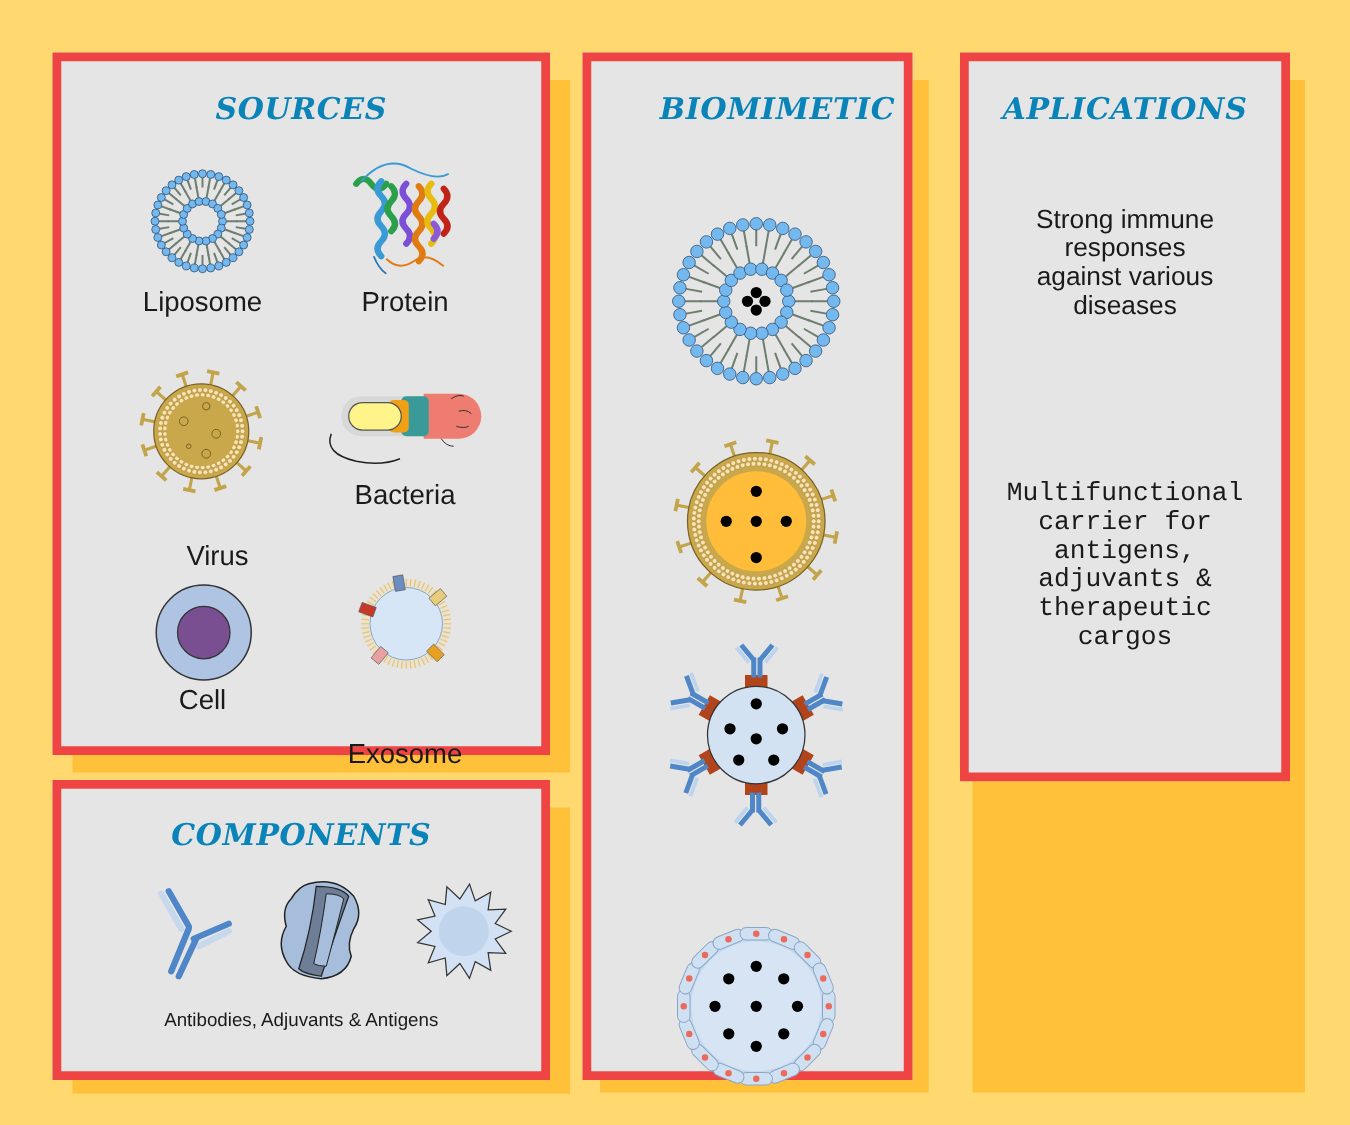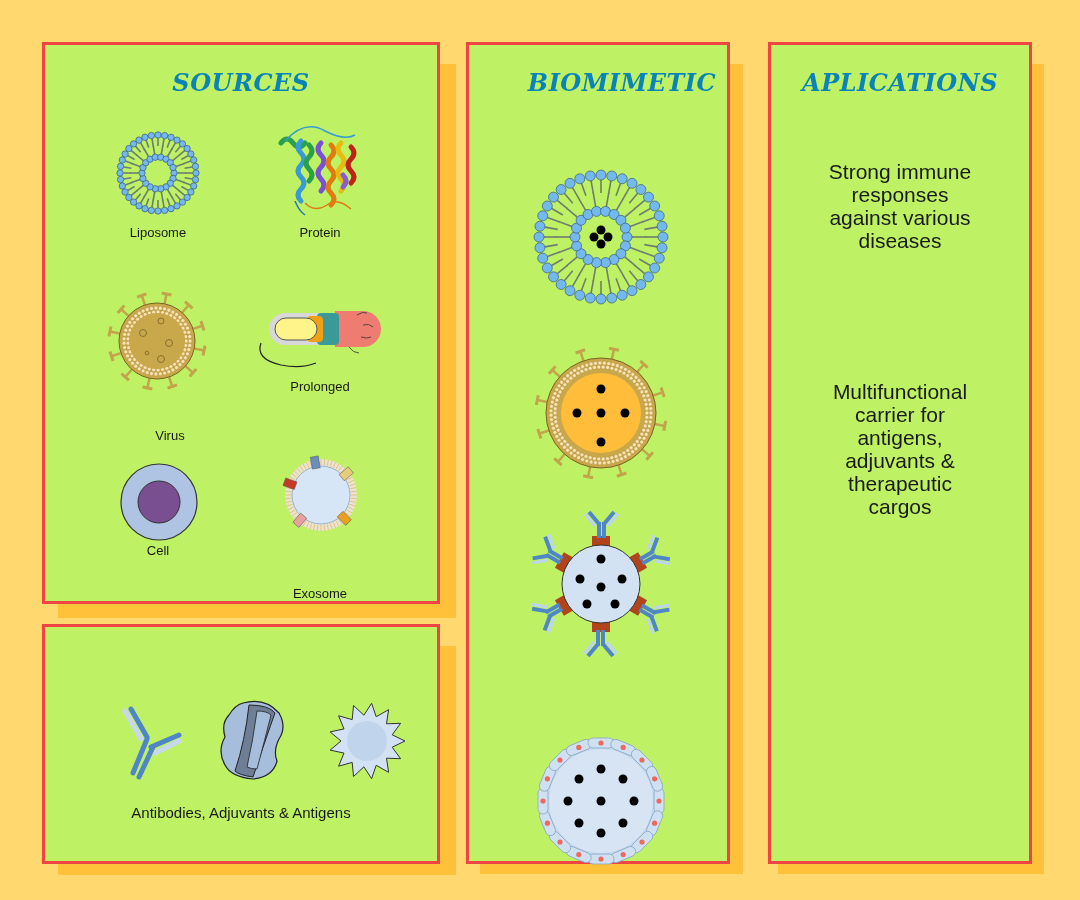--- a/index.html
+++ b/index.html
@@ -1,25 +1,25 @@
 <!DOCTYPE html>
 <html><head>
 <meta charset="utf-8">
 <style>
   * { box-sizing: border-box; margin: 0; padding: 0; }
   html, body { width: 1080px; height: 900px; overflow: hidden; }
   body { background: #ffd970; font-family: "Liberation Sans", sans-serif; position: relative; }
   .shadow { position: absolute; background: #ffc03a; }
-  .panel { position: absolute; background: #bef264; border: 3px solid #ef4444; }
+  .panel { position: absolute; background: #e5e5e5; border: 7px solid #ef4444; }
   .title {
     position: absolute; left: 0; right: 0; text-align: center;
     color: #0a84b8; font-family: "DejaVu Serif", serif; font-style: italic; font-weight: bold;
     font-size: 24px; letter-spacing: 0.5px; font-variant: small-caps; line-height: 32px;
   }
-  .label { position: absolute; text-align: center; color: #1a1a1a; font-size: 13px; width: 140px; }
+  .label { position: absolute; text-align: center; color: #1a1a1a; font-size: 22px; width: 140px; }
   .app-text { position: absolute; left: 0; right: 0; text-align: center; color: #1a1a1a; font-size: 21px; line-height: 23px; white-space: pre-line; }
   svg { position: absolute; overflow: visible; }
 </style>
 </head>
 <body>
 
 <div class="shadow" style="left:58px; top:64px; width:398px; height:554px;"></div>
 <div class="panel" style="left:42px; top:42px; width:398px; height:562px;">
   <div class="title" style="top:22px;">SOURCES</div>
 
@@ -284,21 +284,21 @@
     <rect x="60" y="6" width="22" height="32" rx="4" fill="#3a9a98"></rect>
     <rect x="50" y="9" width="16" height="26" rx="4" fill="#f0a014"></rect>
     <rect x="18" y="11" width="42" height="22" rx="11" fill="#fff48a" stroke="#555" stroke-width="1"></rect>
     <g stroke="#333" stroke-width="0.8" fill="none">
       <path d="M100 8 q6 -4 10 -2"></path>
         <path d="M106 18 q6 -2 10 2"></path>
         <path d="M104 30 q6 2 10 0"></path>
         <path d="M92 40 q4 6 10 6"></path>
     </g>
   </svg>
-  <div class="label" style="left:205px; top:334px;">Prolonged</div>
+  <div class="label" style="left:205px; top:334px;">Bacteria</div>
 
   <svg width="80" height="80" style="left:74px; top:417px;" viewBox="-40 -40 80 80">
     <circle r="38" fill="#aec4e2" stroke="#333" stroke-width="1.2"></circle>
     <circle r="21" fill="#7a4f92" stroke="#333" stroke-width="1"></circle>
   </svg>
   <div class="label" style="left:43px; top:498px;">Cell</div>
 
   <svg width="80" height="80" style="left:236px; top:410px;" viewBox="-40 -40 80 80" id="exo-src">
       <circle r="36" fill="#e8e4d4"></circle>
       <line x1="30" y1="0" x2="36" y2="0" stroke="#e8c27a" stroke-width="1"></line>
@@ -366,20 +366,21 @@
       <rect x="-4" y="-6" width="8" height="12" fill="#e8cc7a" stroke="#555" stroke-width="0.5" transform="translate(25.279466622926275 -21.211991119655796) rotate(50)"></rect>
       <rect x="-4" y="-6" width="8" height="12" fill="#c83828" stroke="#555" stroke-width="0.5" transform="translate(-31.00985648593498 -11.286664729747066) rotate(290)"></rect>
       <rect x="-4" y="-6" width="8" height="12" fill="#e8a0a0" stroke="#555" stroke-width="0.5" transform="translate(-21.2119911196558 25.279466622926275) rotate(220)"></rect>
       <rect x="-4" y="-6" width="8" height="12" fill="#e8a020" stroke="#555" stroke-width="0.5" transform="translate(23.33452377915607 23.334523779156065) rotate(135)"></rect>
     </svg>
   <div class="label" style="left:205px; top:497px;margin-top:44px;">Exosome</div>
 </div>
 
 <div class="shadow" style="left:58px; top:646px; width:398px; height:229px;"></div>
 <div class="panel" style="left:42px; top:624px; width:398px; height:240px;">
+  <div class="title" style="top:21px;">COMPONENTS</div>
   <svg width="64" height="72" style="left:74px; top:80px;" viewBox="0 0 64 72">
     <g stroke-linecap="round">
       <line x1="6" y1="4" x2="22" y2="32" stroke="#c8d8ec" stroke-width="5"></line>
       <line x1="12" y1="2" x2="28" y2="30" stroke="#4e86c8" stroke-width="5"></line>
       <line x1="60" y1="28" x2="32" y2="40" stroke="#4e86c8" stroke-width="5"></line>
       <line x1="60" y1="34" x2="36" y2="46" stroke="#c8d8ec" stroke-width="5"></line>
       <line x1="28" y1="32" x2="14" y2="66" stroke="#4e86c8" stroke-width="5"></line>
       <line x1="34" y1="40" x2="20" y2="70" stroke="#4e86c8" stroke-width="5"></line>
     </g>
   </svg>
@@ -787,25 +788,25 @@
       <circle cx="-33" cy="0" r="4.5" fill="#000"></circle>
       <circle cx="0" cy="0" r="4.5" fill="#000"></circle>
       <circle cx="33" cy="0" r="4.5" fill="#000"></circle>
       <circle cx="-22" cy="22" r="4.5" fill="#000"></circle>
       <circle cx="22" cy="22" r="4.5" fill="#000"></circle>
       <circle cx="0" cy="32" r="4.5" fill="#000"></circle>
     </svg>
 </div>
 
 <div class="shadow" style="left:778px; top:64px; width:266px; height:810px;"></div>
-<div class="panel" style="left:768px; top:42px; width:264px; height:822px;">
+<div class="panel" style="left:768px; top:42px; width:264px; height:583px;">
   <div class="title" style="top:22px;">APLICATIONS</div>
   <div class="app-text" style="top:115px;">Strong immune
 responses
 against various
 diseases</div>
-  <div class="app-text" style="top:335px;">Multifunctional
+  <div class="app-text" style="top:335px;font-family:Liberation Mono, monospace;">Multifunctional
 carrier for
 antigens,
 adjuvants &amp;
 therapeutic
 cargos</div>
 </div>
 
 </body></html>

